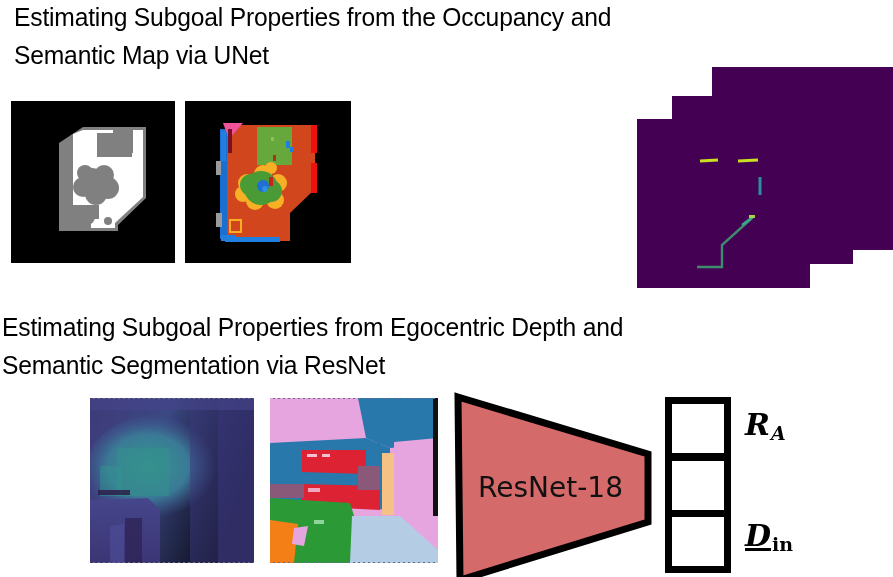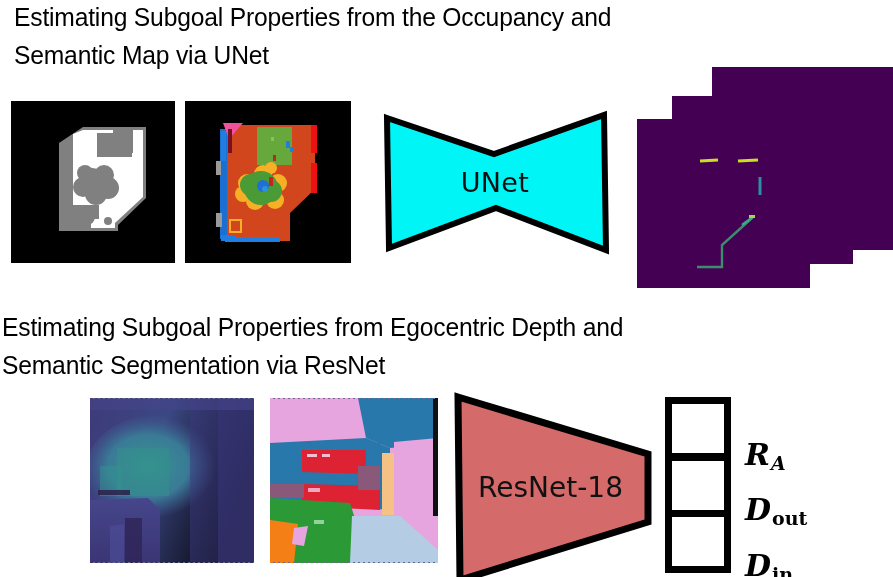--- a/index.html
+++ b/index.html
@@ -102,21 +102,20 @@
   }
   .output-label {
     position: absolute;
     left: 745px;
     color: #000000;
     font-family: "DejaVu Serif", serif;
     font-style: italic;
     font-weight: 700;
     font-size: 30px;
     white-space: nowrap;
-    margin-top: 30px;
   }
   .output-label sub {
     font-style: normal;
     font-weight: 700;
     font-size: 19px;
     vertical-align: baseline;
     position: relative;
     top: 5px;
     left: 1px;
   }
@@ -215,26 +214,20 @@
       <rect x="36" y="134" width="14" height="6" fill="#1f7fe0"></rect>
 
       <rect x="86" y="36" width="3" height="4" fill="#8ac256"></rect>
       <rect x="88" y="54" width="3" height="6" fill="#aa3020"></rect>
 
       <rect x="101" y="40" width="4" height="7" fill="#1f7fe0"></rect>
       <rect x="105" y="46" width="3" height="5" fill="#1f7fe0"></rect>
     </svg>
   </div>
 
-  <div class="panel" id="unet-block">
-    <svg width="234" height="145" viewBox="0 0 234 145">
-      <path d="M 9 8 L 116 44 L 226 5 L 228 140 L 118 98 L 11 138 Z" fill="#00f6f6" stroke="#000000" stroke-width="6" stroke-linejoin="miter"></path>
-    </svg>
-    <div id="unet-label">UNet</div>
-  </div>
 
   <div class="panel" id="feature-stack">
 
     <div class="feat-layer" style="left:82px; top:7px; width:181px; height:183px;"></div>
 
     <div class="feat-layer" style="left:42px; top:36px; width:181px; height:168px;"></div>
 
     <div class="feat-layer" style="left:7px; top:59px; width:173px; height:169px;"></div>
 
     <div style="position:absolute; left:180px; top:200px; width:43px; height:4px;
@@ -341,17 +334,16 @@
   </div>
 
   <div class="panel" id="output-boxes">
     <div class="output-cell"></div>
     <div class="output-cell"></div>
     <div class="output-cell"></div>
   </div>
 
   <div class="output-label subitalic" id="label-ra"><span>R</span><sub>A</sub></div>
 
-  <div class="output-label" id="label-dout"><span>D</span><sub>out</sub></div>
 
   <div class="output-label" id="label-din"><span>D</span><sub>in</sub></div>
 
 </div>
 
 </body></html>

